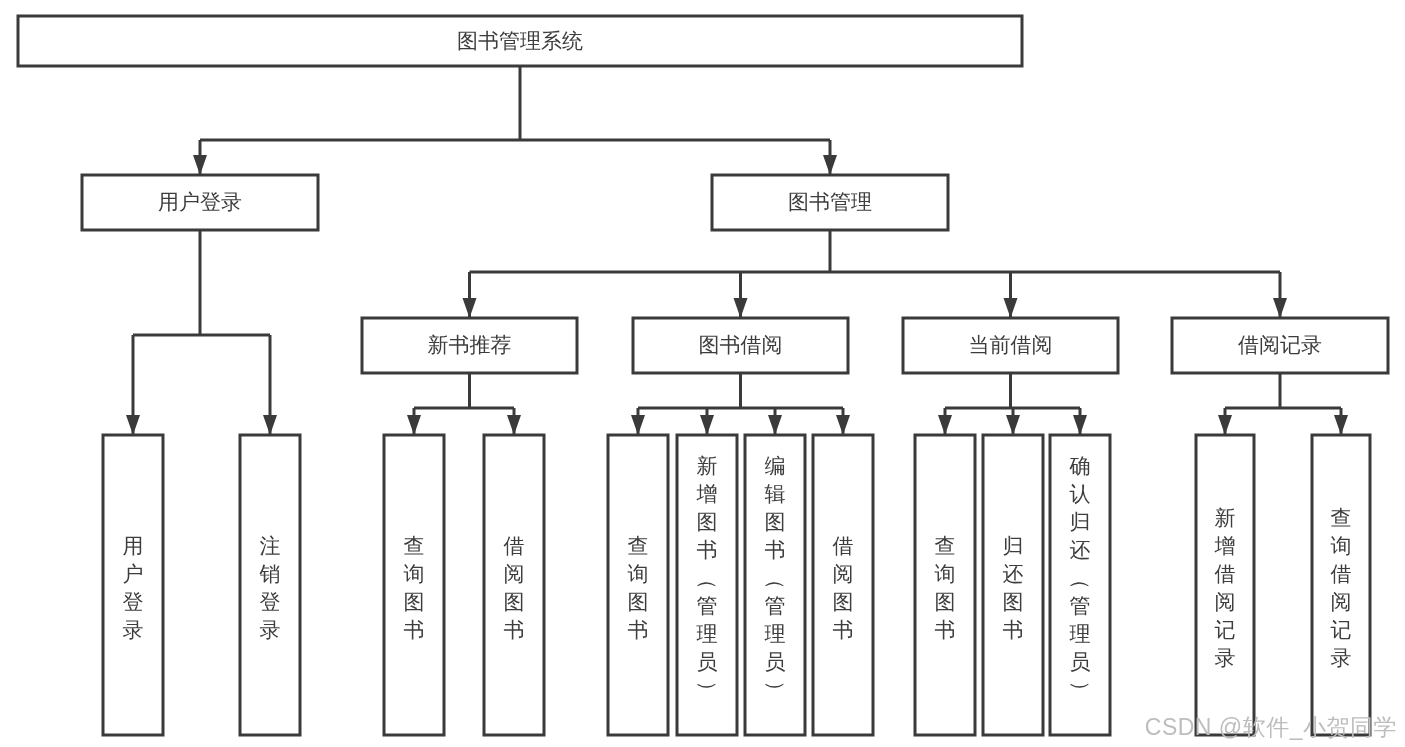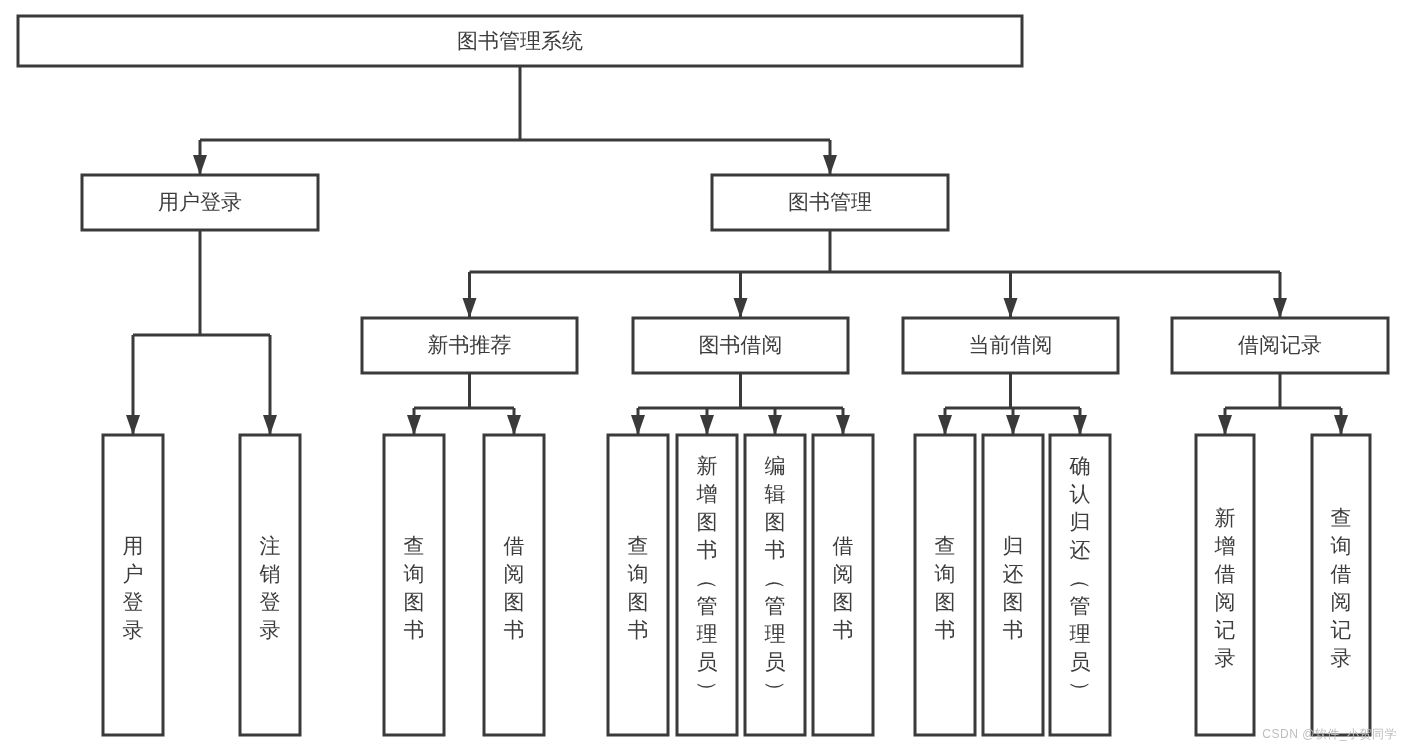--- a/index.html
+++ b/index.html
@@ -53,21 +53,21 @@
     fill: #3d3d3d;
     font-family: "Liberation Sans", "DejaVu Sans", sans-serif;
     font-size: 21px;
     text-anchor: middle;
   }
   .watermark {
     position: absolute;
     right: 8px;
     bottom: 4px;
     font-family: "Liberation Sans", "DejaVu Sans", sans-serif;
-    font-size: 12px;
+    font-size: 23px;
     color: #bdbdbd;
     letter-spacing: 0.5px;
     white-space: nowrap;
     user-select: none;
   }
 </style>
 </head>
 <body>
 
 <div id="diagram-root">

